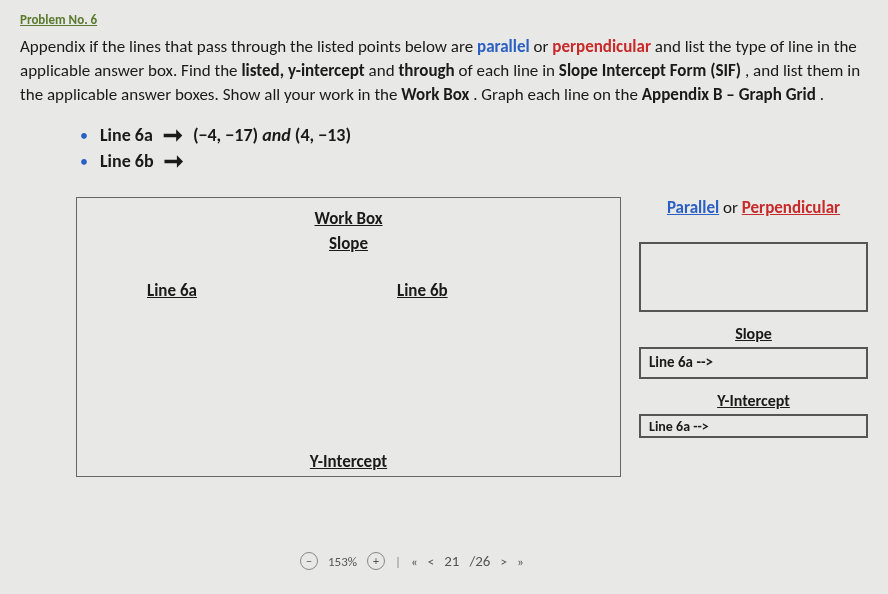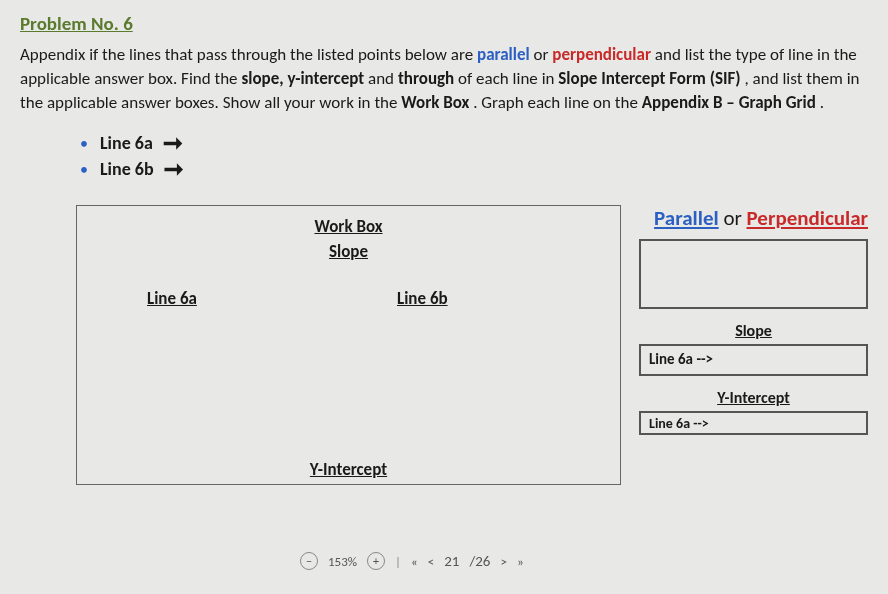--- a/index.html
+++ b/index.html
@@ -10,21 +10,21 @@
       background: #e8e8e6;
       padding: 12px 20px;
       color: #1a1a1a;
       position: relative;
       overflow: hidden;
     }
     .title {
       color: #5a7a2e;
       font-weight: bold;
       text-decoration: underline;
-      font-size: 19px;
+      font-size: 13px;
       margin-bottom: 8px;
     }
     .instructions {
       font-size: 17px;
       line-height: 1.4;
       margin-bottom: 18px;
     }
     .parallel { color: #2a5fc4; font-weight: bold; }
     .perpendicular { color: #c82a2a; font-weight: bold; }
     .slopeword, .yint, .equation, .sif, .workbox, .appendix {
@@ -46,21 +46,21 @@
       background:#e8e8e6;
       position:relative;
       margin-left:56px;
     }
     .wb-title { text-align:center; font-weight:bold; text-decoration:underline; font-size:17px;}
     .wb-sub { text-align:center; font-weight:bold; text-decoration:underline; font-size:17px; margin-top:4px;}
     .wb-line6a { position:absolute; left:70px; top:82px; font-weight:bold; text-decoration:underline; font-size:17px;}
     .wb-line6b { position:absolute; left:320px; top:82px; font-weight:bold; text-decoration:underline; font-size:17px;}
     .wb-footer { position:absolute; bottom:4px; left:0; right:0; text-align:center; font-weight:bold; text-decoration:underline; font-size:17px;}
     .answers { flex:1; }
-    .ans-heading { font-size:21px; text-align:right; margin-bottom:8px;}
+    .ans-heading { font-size:17px; text-align:center; margin-bottom:24px;}
     .ans-heading .p1 { color:#2a5fc4; font-weight:bold; text-decoration:underline;}
     .ans-heading .or { color:#1a1a1a;}
     .ans-heading .p2 { color:#c82a2a; font-weight:bold; text-decoration:underline;}
     .ans-box {
       border:2px solid #555;
       height:70px;
       margin-bottom:10px;
       background:#e8e8e6;
     }
     .ans-sub { text-align:center; font-weight:bold; text-decoration:underline; font-size:16px; margin-top:12px; margin-bottom:4px;}
@@ -96,37 +96,38 @@
 <body>
 
 <div class="title">Problem No. 6</div>
 
 <div class="instructions">
   <span>Appendix if the lines that pass through the listed points below are </span>
   <span class="parallel">parallel</span>
   <span> or </span>
   <span class="perpendicular">perpendicular</span>
   <span> and list the type of line in the applicable answer box.  Find the </span>
-  <span class="slopeword">slope, y-intercept</span>
+  <span class="slopeword">listed, y-intercept</span>
   <span> and </span>
   <span class="equation">through</span>
   <span> of each line in </span>
   <span class="sif">Slope Intercept Form (SIF)</span>
   <span>, and list them in the applicable answer boxes.   Show all your work in the </span>
   <span class="workbox">Work Box</span>
   <span>.  Graph each line on the </span>
   <span class="appendix">Appendix B – Graph Grid</span>
   <span>.</span>
 </div>
 
 <div class="bullets">
   <div class="bullet-row">
     <span class="bullet-dot">•</span>
     <span class="line-label">Line 6a</span>
     <span class="arrow">➞</span>
+    <span class="coords">(−4, −17)  <span class="and">and</span>  (4, −13)</span>
   </div>
   <div class="bullet-row">
     <span class="bullet-dot">•</span>
     <span class="line-label">Line 6b</span>
     <span class="arrow">➞</span>
   </div>
 </div>
 
 <div class="main-row">
   <div class="workbox-outer">

